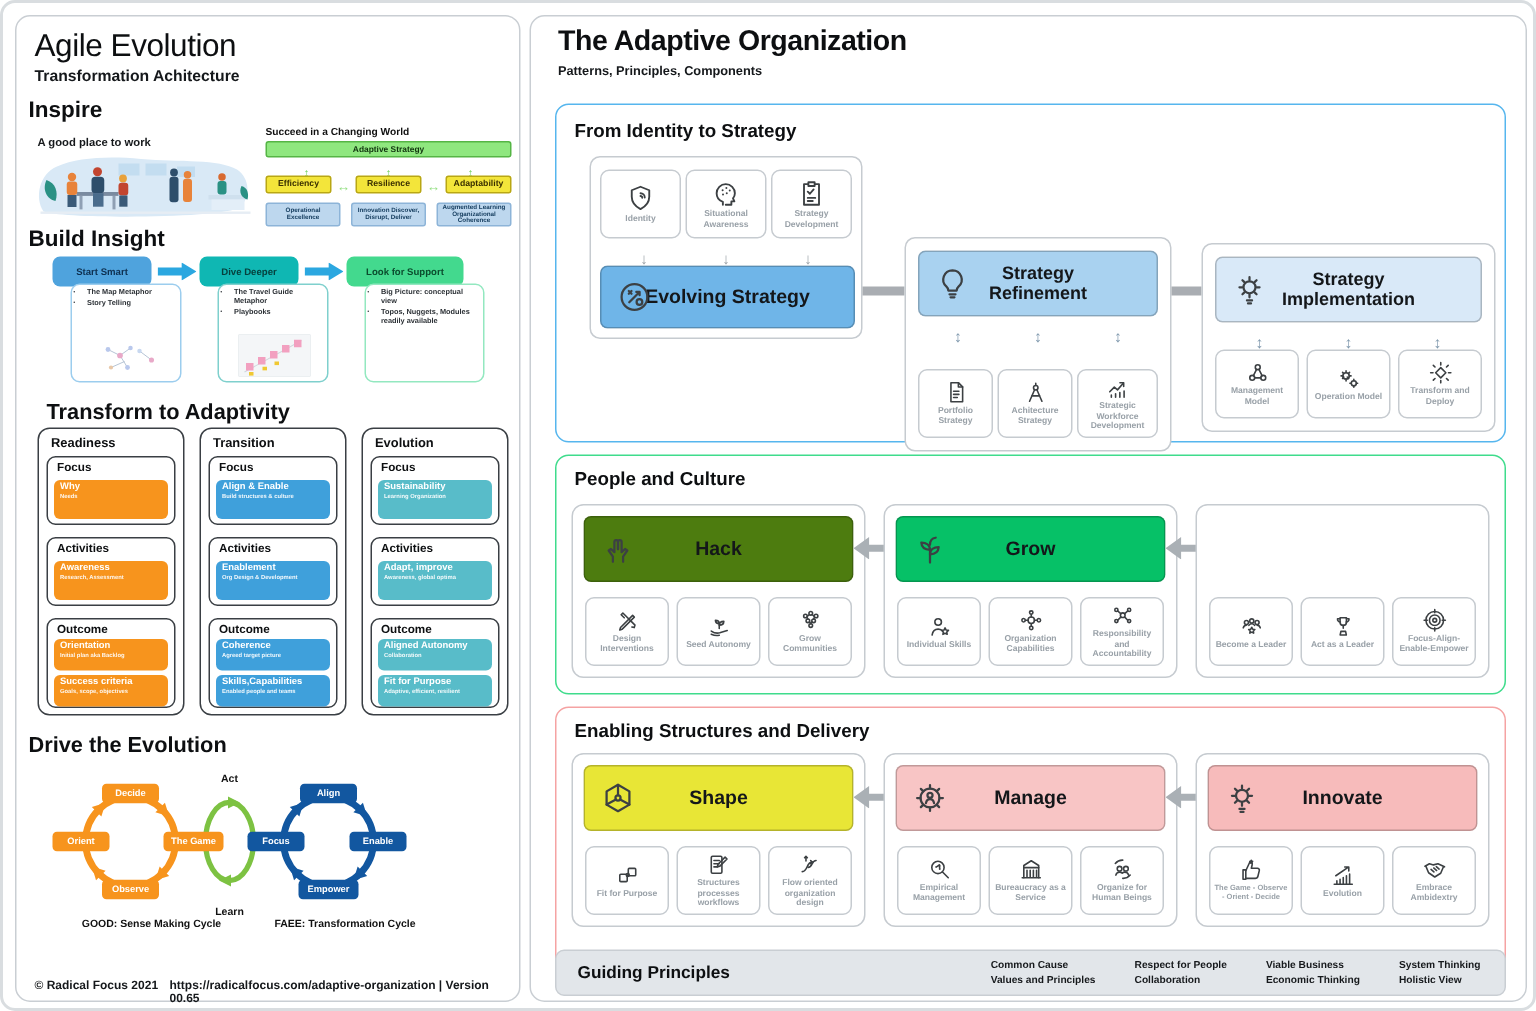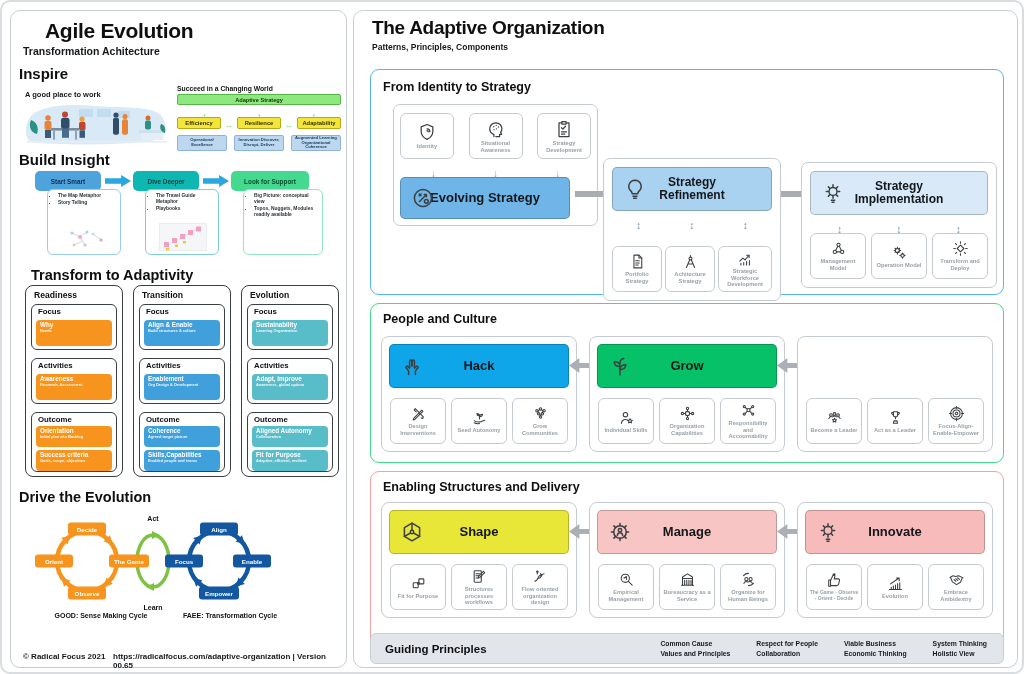--- a/index.html
+++ b/index.html
@@ -2,21 +2,21 @@
 <html><head>
 <meta charset="utf-8">
 <style>
   html,body{margin:0;padding:0;background:#fff;}
   .page{position:relative;width:1024px;height:674px;background:#fff;border:2px solid #d9dde0;border-radius:10px;box-sizing:border-box;font-family:"Liberation Sans",sans-serif;overflow:hidden;}
   .card{position:absolute;background:#fff;border:1.5px solid #c9ced3;border-radius:10px;box-sizing:border-box;}
   #leftcard{left:8px;top:8px;width:337px;height:658px;}
   #rightcard{left:351px;top:8px;width:665px;height:658px;}
   .abs{position:absolute;}
   
-  .lt-title{font-size:21px;font-weight:bold;color:#0d0f11;letter-spacing:-.3px;margin-left:22px;}
+  .lt-title{font-size:21px;font-weight:normal;color:#0d0f11;letter-spacing:-.3px;}
   .lt-sub{font-size:10.5px;font-weight:bold;color:#15181b;}
   .h2{font-size:15px;font-weight:bold;color:#0d0f11;}
   .h2s{font-size:14.5px;font-weight:bold;color:#0d0f11;}
   .cap{font-size:7.5px;font-weight:bold;color:#15181b;}
   
   .succeed{position:absolute;left:166px;top:74px;width:164px;height:68px;}
   .s-title{position:absolute;left:0;top:0;font-size:6.8px;font-weight:bold;color:#111;}
   .s-banner{position:absolute;left:0;top:9px;width:164px;height:11px;background:#8fe77f;border:1px solid #55b545;border-radius:2px;box-sizing:border-box;display:flex;align-items:center;justify-content:center;font-size:5.6px;font-weight:bold;color:#11340f;}
   .s-row{position:absolute;left:0;width:164px;display:flex;justify-content:space-around;}
   .s-ud::before{content:"↕";color:#6fcf5a;font-size:8px;font-weight:bold;}
@@ -351,21 +351,21 @@
     <div class="abs foot" style="left:102px;top:641px">https://radicalfocus.com/adaptive-organization | Version  00.65</div>
   </div>
 
   <div class="card" id="rightcard">
     <div class="abs rt-title" style="left:18px;top:6px">The Adaptive Organization</div>
     <div class="abs rt-sub" style="left:18px;top:31px">Patterns, Principles, Components</div>
 
     <div class="sec" style="top:58px;height:226px;border:1.5px solid #56b6ee">
       <div class="sech" style="top:10px">From Identity to Strategy</div>
 
-      <div class="wcard" style="left:22px;top:34px;width:205px;height:122px">
+      <div class="wcard" style="left:22px;top:34px;width:182px;height:122px">
         <div class="trio">
           <div class="tri">
             <span class="ic i20">
                 <svg viewBox="0 0 24 24">
                   <path d="M12 3l7 2.8v5.2c0 4.8-3 7.8-7 9.9-4-2.1-7-5.1-7-9.9V5.8Z"></path>
                   <path d="M12 8.2a3.4 3.4 0 0 1 3.4 3.4M12 10.4a1.4 1.4 0 0 1 1.4 1.4"></path>
                 </svg>
               </span>
             <span class="slbl">Identity</span>
           </div>
@@ -509,21 +509,21 @@
               <span class="slbl">Transform and Deploy</span>
             </div>
         </div>
       </div>
     </div>
 
     <div class="sec" style="top:292px;height:160px;border:1.5px solid #3fdc8c">
       <div class="sech" style="top:8px">People and Culture</div>
 
       <div class="grp" style="left:10px;top:32px">
-        <div class="main" style="background:#0ea5e9">
+        <div class="main" style="background:#4d7c0f">
           <span class="ic i24">
               <svg viewBox="0 0 24 24">
                 <path d="M8.6 20.5v-3.4L5.8 13l1.5-1 2.3 2.1V7.2a1.2 1.2 0 0 1 2.4 0v4.9"></path>
                 <path d="M15.4 20.5v-3.4l2.8-4.1-1.5-1-2.3 2.1V7.2a1.2 1.2 0 0 0-2.4 0v4.9"></path>
               </svg>
             </span>
           <span class="mlbl">Hack</span>
         </div>
         <div class="uds">
             <span></span>

